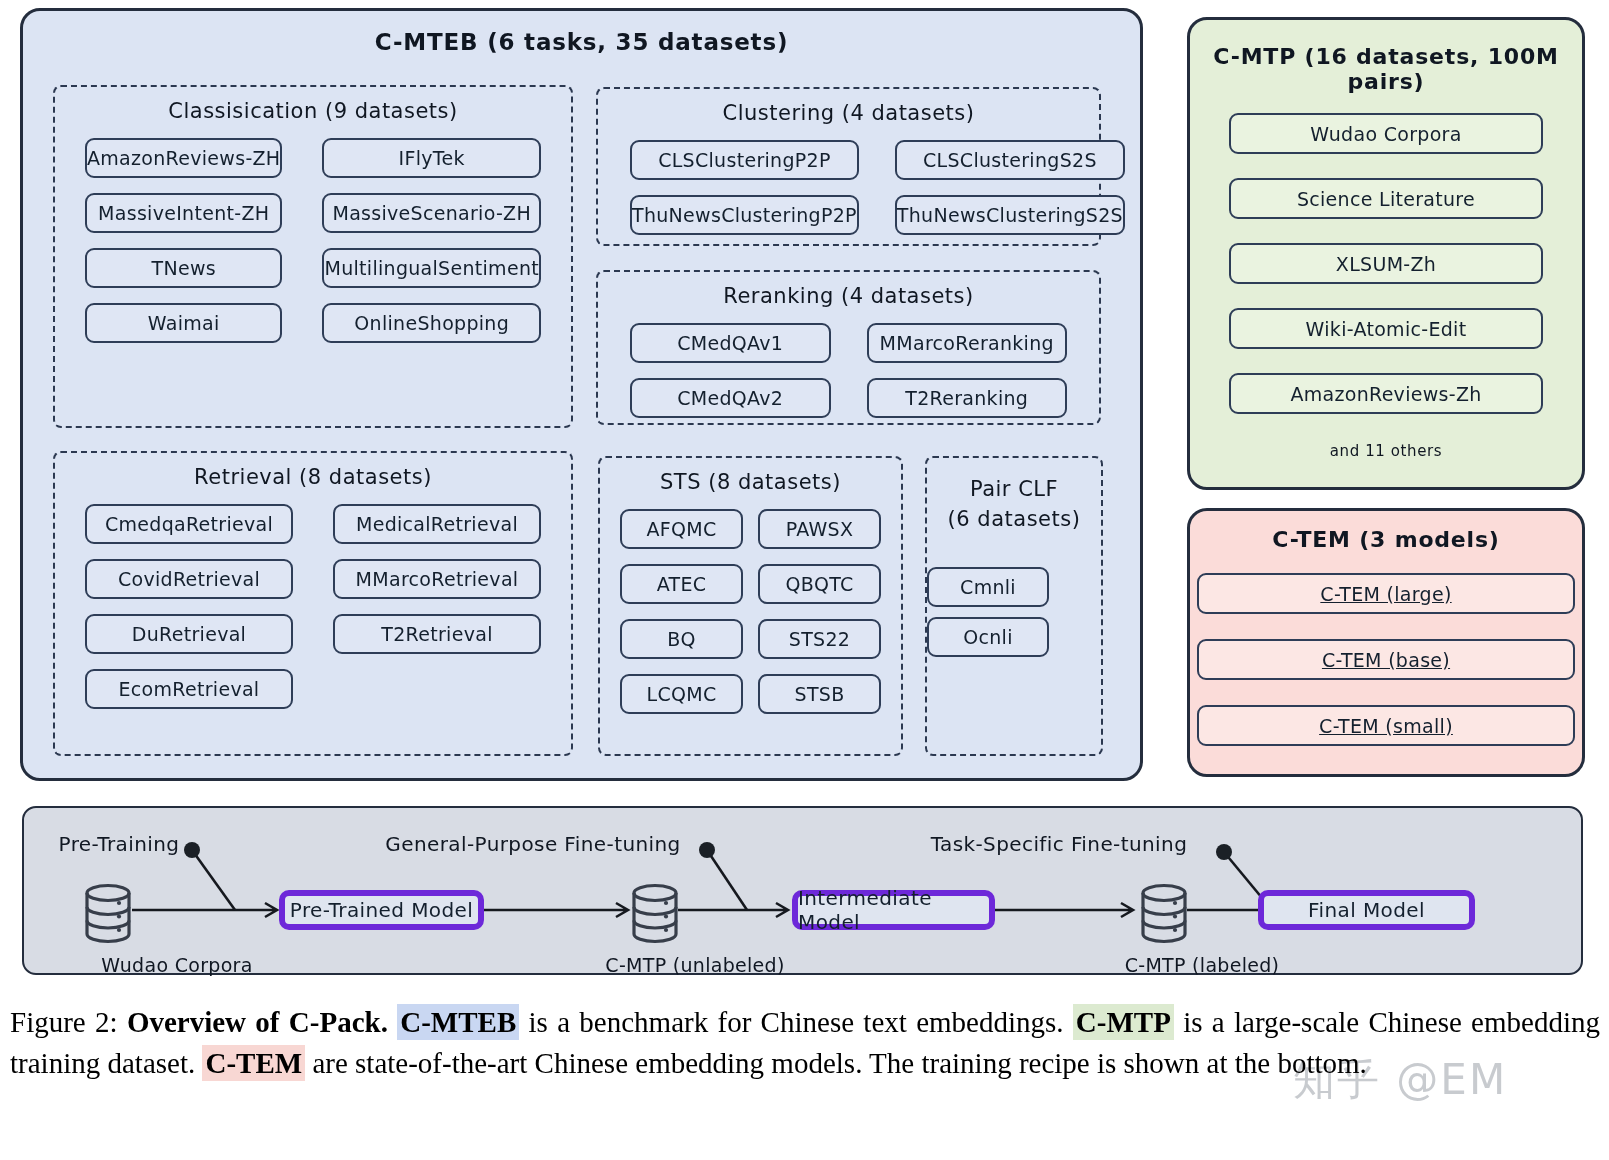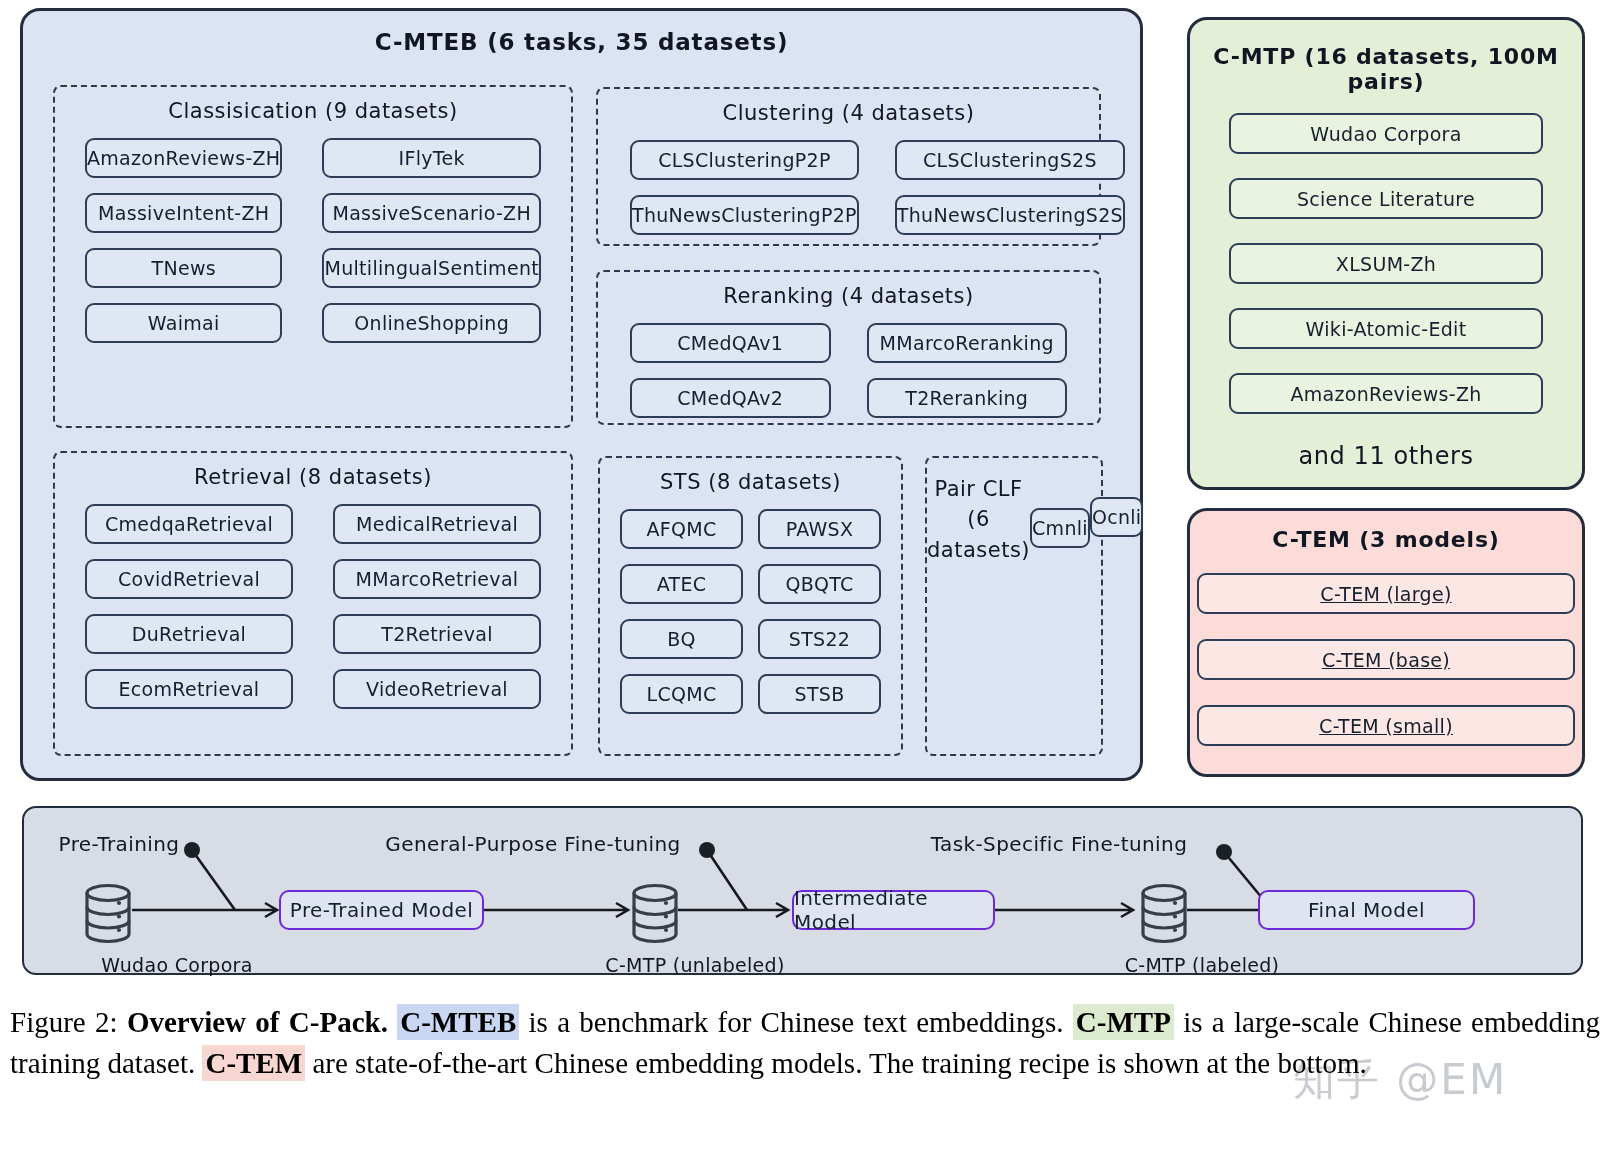--- a/index.html
+++ b/index.html
@@ -30,40 +30,40 @@
 
   .grid2{display:grid;grid-template-columns:1fr 1fr;column-gap:40px;row-gap:15px;
          grid-auto-rows:40px;padding:0 30px;margin-top:15px;}
   .g-clustering .grid2,.g-reranking .grid2{column-gap:36px;padding:0 32px;}
   .g-sts .grid2{column-gap:15px;row-gap:15px;padding:0 20px;}
 
   .item{box-sizing:border-box;border:2px solid #2e3d57;border-radius:9px;
         display:flex;align-items:center;justify-content:center;
         font-size:19px;letter-spacing:.3px;background:#dfe6f4;color:#14202e;white-space:nowrap;}
 
-  .g-pair .pair-col{display:flex;flex-direction:row;align-items:center;}
+  .g-pair .pair-col{display:flex;flex-direction:column;}
   .g-pair .group-title{line-height:1.45;margin-top:16px;}
   .g-pair .item{width:122px;height:40px;margin-top:0;}
   .g-pair .item.first{margin-top:32px;}
   .g-pair .item.second{margin-top:10px;}
 
   
   .stack{display:flex;flex-direction:column;align-items:center;}
   .cmtp .stack{margin-top:19px;gap:24px;}
   .ctem .stack{margin-top:21px;gap:25px;}
   .cmtp .item{width:314px;height:41px;background:#eaf3e0;}
   .ctem .item{width:378px;height:41px;background:#fce7e4;text-decoration:underline;}
-  .cmtp-footer{text-align:center;font-size:24px;letter-spacing:.6px;margin-top:28px;color:#101722;}
+  .cmtp-footer{text-align:center;font-size:15px;letter-spacing:.6px;margin-top:28px;color:#101722;}
 
   
   .pipeline svg{position:absolute;left:0;top:0;}
   .stage-label{position:absolute;top:24px;transform:translateX(-50%);font-size:20px;letter-spacing:.4px;white-space:nowrap;color:#101722;}
   .db-label{position:absolute;top:146px;transform:translateX(-50%);font-size:19px;letter-spacing:.3px;white-space:nowrap;color:#101722;}
   .model-box{position:absolute;top:82px;height:40px;box-sizing:border-box;
-             border:2px solid #6d28d9;border-radius:10px;background:#dfe5f0;
+             border:6px solid #6d28d9;border-radius:10px;background:#dfe5f0;
              display:flex;align-items:center;justify-content:center;font-size:20px;letter-spacing:.4px;color:#14202e;}
   .mb1{left:255px;width:205px;}
   .mb2{left:768px;width:203px;}
   .mb3{left:1234px;width:217px;}
 
   
   .caption{position:absolute;left:10px;top:1002px;width:1590px;margin:0;
            font-family:"Liberation Serif","DejaVu Serif",serif;font-size:29px;line-height:1.42;
            color:#000;text-align:justify;z-index:2;}
   .caption .b{font-weight:bold;}
@@ -119,21 +119,20 @@
     <div class="dashed g-retrieval">
       <div class="group-title">Retrieval (8 datasets)</div>
       <div class="grid2">
         <div class="item">CmedqaRetrieval</div>
         <div class="item">MedicalRetrieval</div>
         <div class="item">CovidRetrieval</div>
         <div class="item">MMarcoRetrieval</div>
         <div class="item">DuRetrieval</div>
         <div class="item">T2Retrieval</div>
         <div class="item">EcomRetrieval</div>
-        <div class="item">VideoRetrieval</div>
       </div>
     </div>
 
     <div class="dashed g-sts">
       <div class="group-title">STS (8 datasets)</div>
       <div class="grid2">
         <div class="item">AFQMC</div>
         <div class="item">PAWSX</div>
         <div class="item">ATEC</div>
         <div class="item">QBQTC</div>

